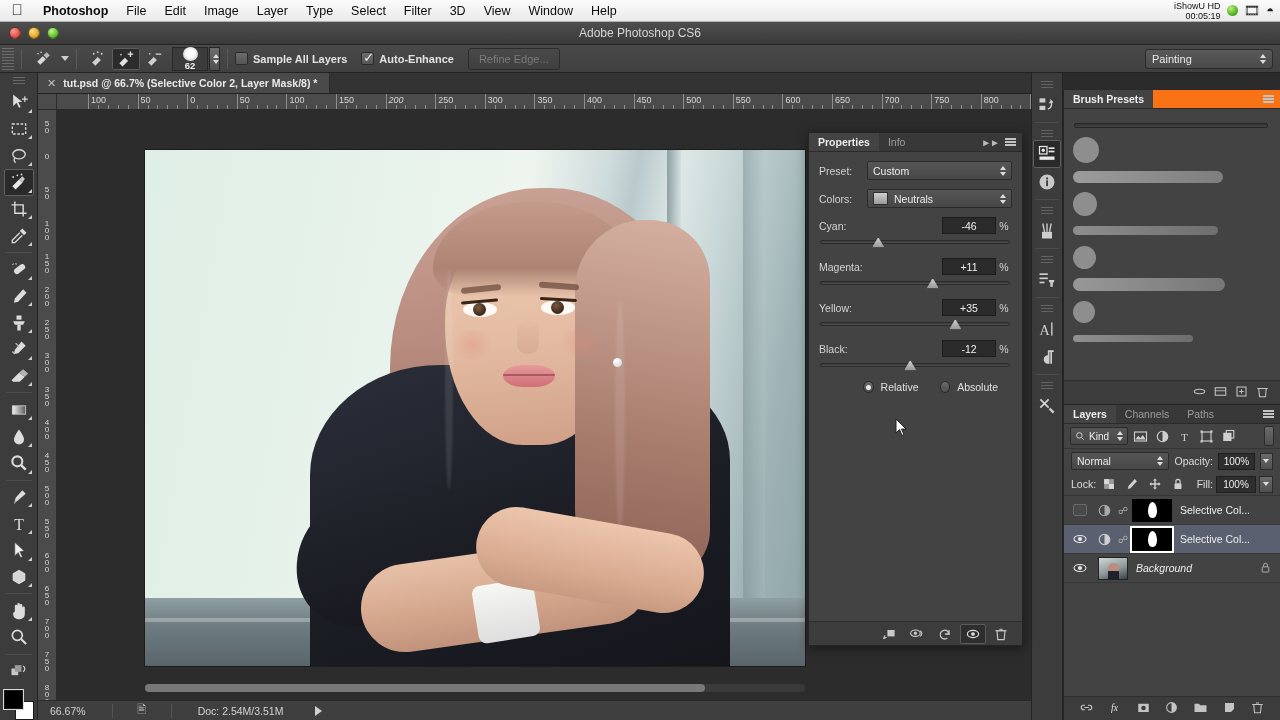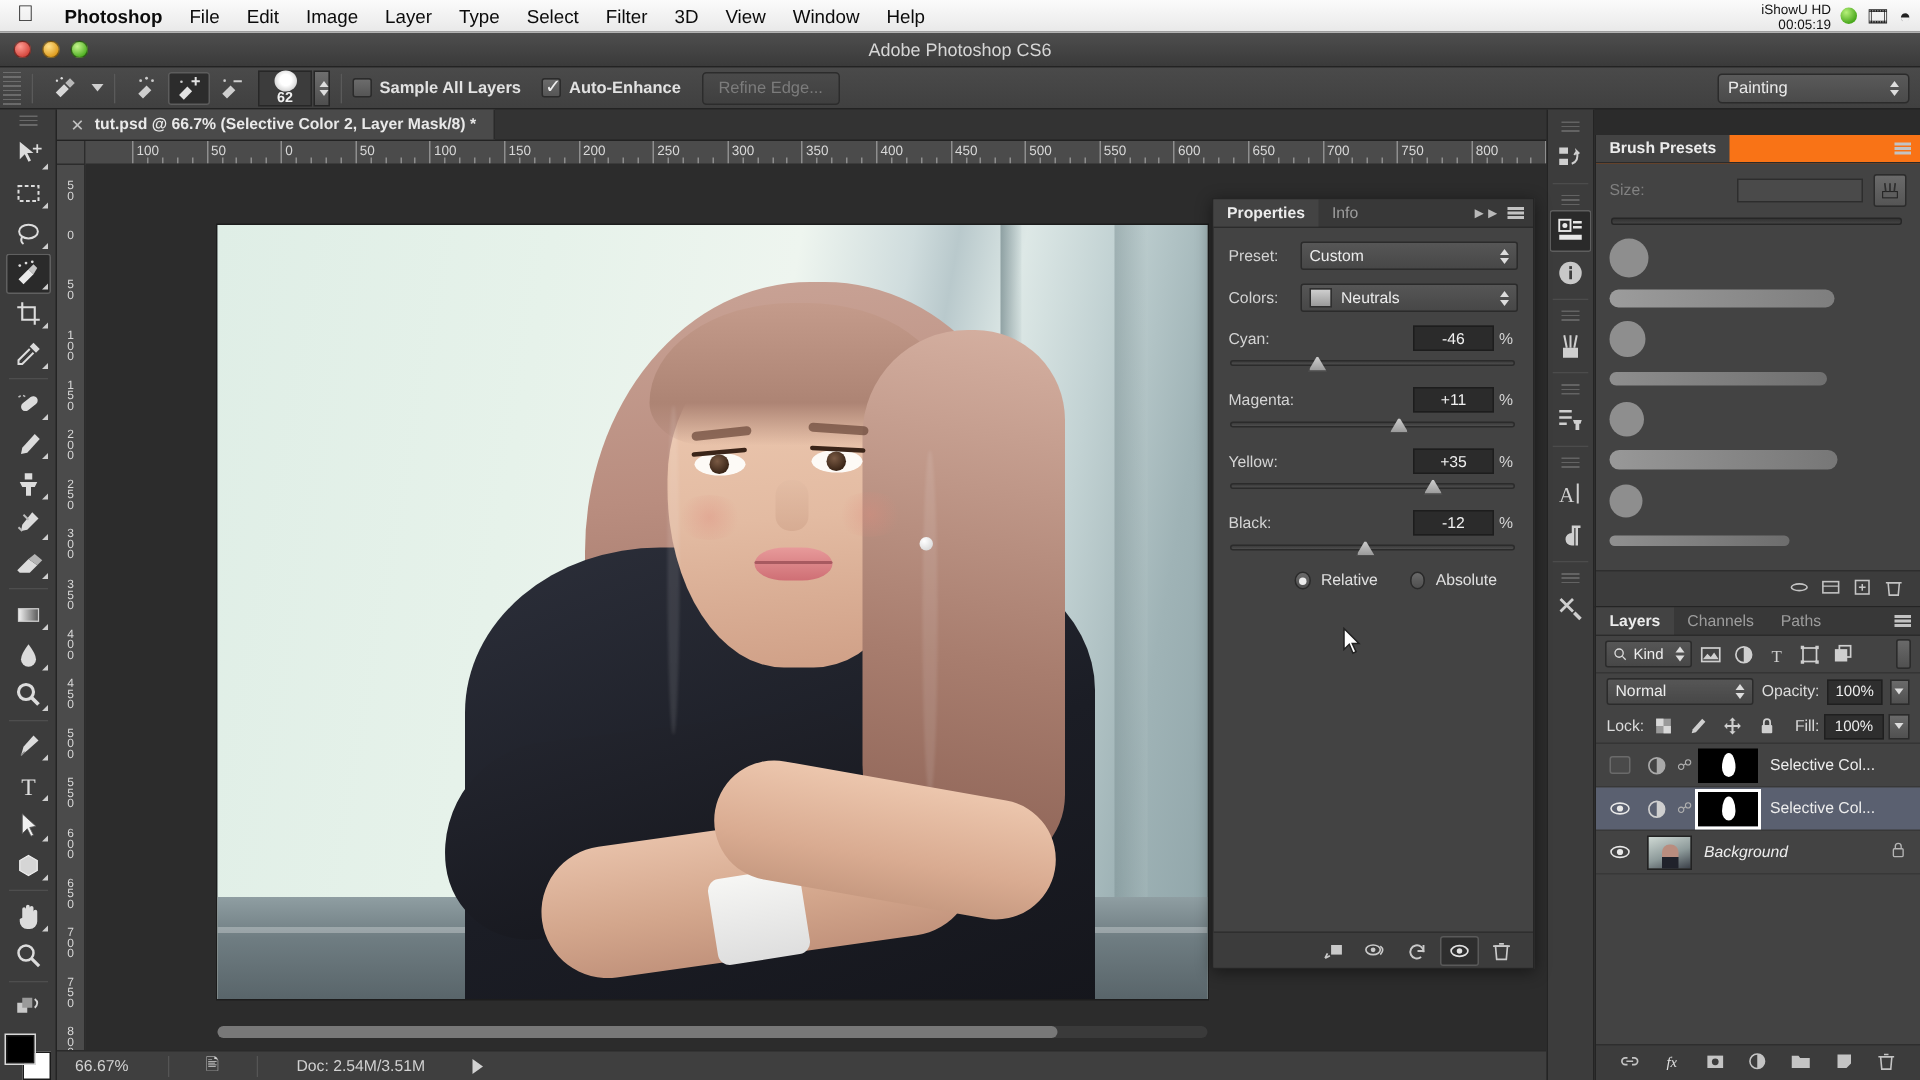--- a/index.html
+++ b/index.html
@@ -635,21 +635,21 @@
       <div class="rh-tick" style="left: 249.24px; height: 4px;"></div>
       <div class="rh-tick" style="left: 259.16px; height: 4px;"></div>
       <div class="rh-tick" style="left: 269.08px; height: 4px;"></div>
       <div class="rh-tick" style="left: 279px; height: 15px;"></div>
       <div class="rh-lab" style="left: 282px;">150</div>
       <div class="rh-tick" style="left: 288.92px; height: 4px;"></div>
       <div class="rh-tick" style="left: 298.84px; height: 4px;"></div>
       <div class="rh-tick" style="left: 308.76px; height: 4px;"></div>
       <div class="rh-tick" style="left: 318.68px; height: 4px;"></div>
       <div class="rh-tick" style="left: 328.6px; height: 15px;"></div>
-      <div class="rh-lab" style="left: 331.6px;">200</div>
+      <div class="rh-lab" style="left: 331.6px; font-style: italic;">200</div>
       <div class="rh-tick" style="left: 338.52px; height: 4px;"></div>
       <div class="rh-tick" style="left: 348.44px; height: 4px;"></div>
       <div class="rh-tick" style="left: 358.36px; height: 4px;"></div>
       <div class="rh-tick" style="left: 368.28px; height: 4px;"></div>
       <div class="rh-tick" style="left: 378.2px; height: 15px;"></div>
       <div class="rh-lab" style="left: 381.2px;">250</div>
       <div class="rh-tick" style="left: 388.12px; height: 4px;"></div>
       <div class="rh-tick" style="left: 398.04px; height: 4px;"></div>
       <div class="rh-tick" style="left: 407.96px; height: 4px;"></div>
       <div class="rh-tick" style="left: 417.88px; height: 4px;"></div>
@@ -1053,30 +1053,20 @@
       <div class="p-tab on">Brush Presets</div>
       <div class="p-tabright">
         <span class="hamb">
             <i></i>
             <i></i>
             <i></i>
           </span>
       </div>
     </div>
     <div class="bp-body">
-      <div class="sizerow">
-        <span class="sz-lab">Size:</span>
-        <span class="sz-box"></span>
-        <span class="sz-btn">
-          <svg viewBox="0 0 20 20" width="14" height="14">
-              <rect x="3" y="11" width="14" height="6" fill="#5d5d5d" stroke="#222"></rect>
-              <path d="M6 11 L5 3 M10 11 V3 M14 11 L15 3" stroke="#2e2e2e" stroke-width="1.6"></path>
-            </svg>
-        </span>
-      </div>
       <div class="sz-track"></div>
     </div>
     <div class="brushlist">
       <div class="brow2">
           <span class="bcircle" style="width:26px;height:26px"></span>
         </div>
       <div class="brow2">
           <span class="bstroke" style="width:150px;border-radius:9px;background:linear-gradient(90deg,#9c9c9c,#7e7e7e)"></span>
         </div>
       <div class="brow2">

